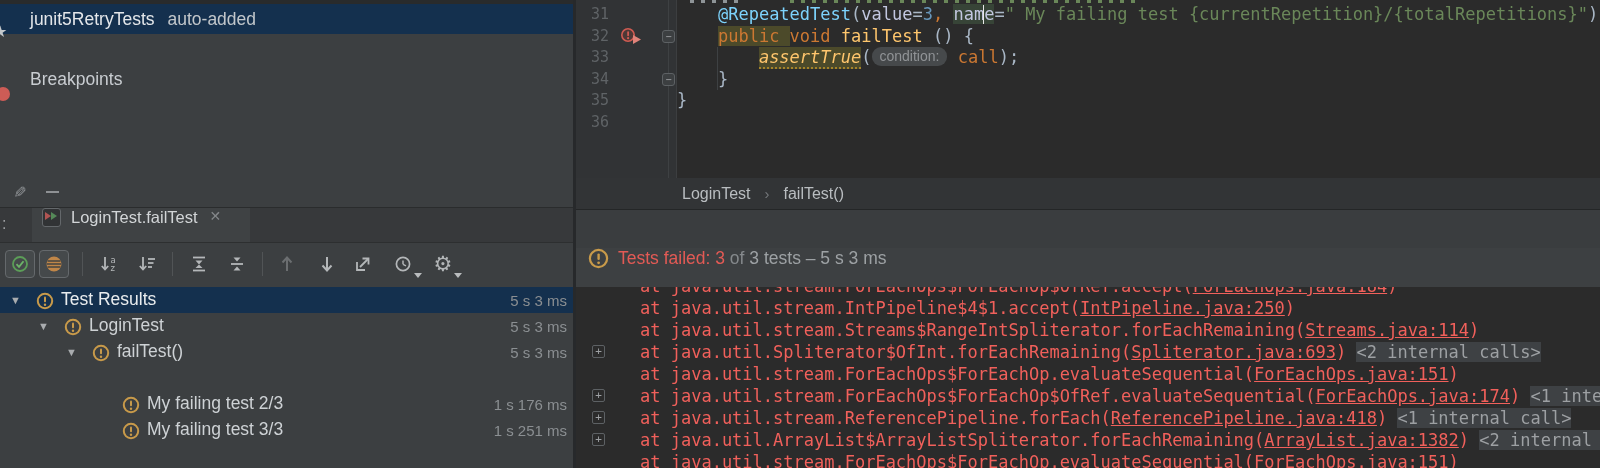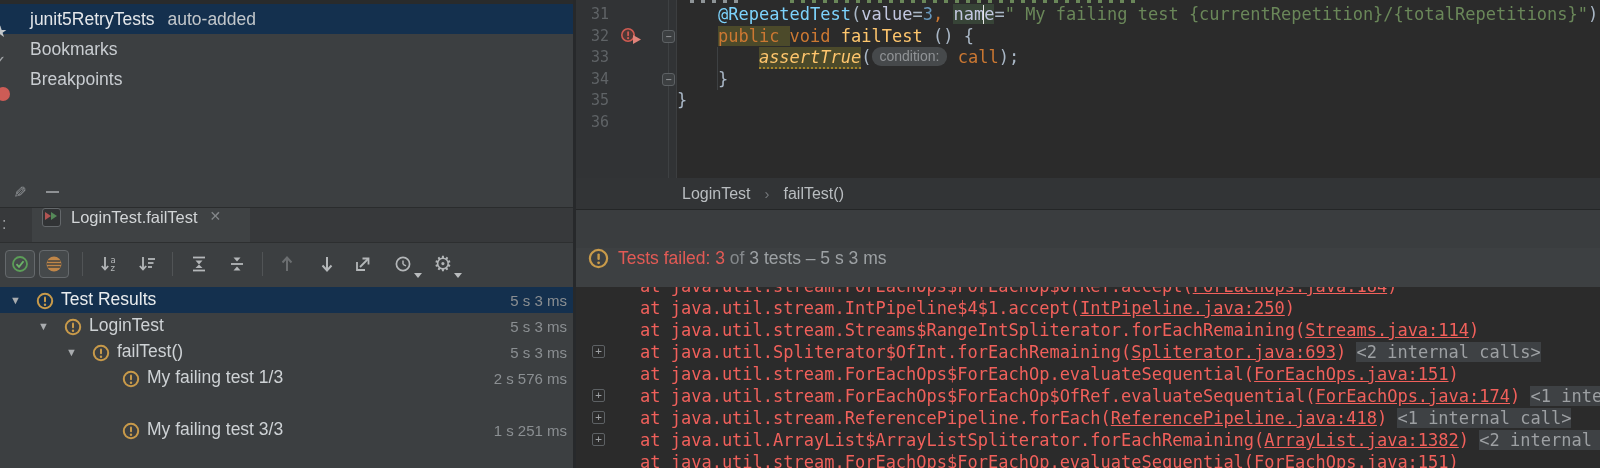--- a/index.html
+++ b/index.html
@@ -118,26 +118,20 @@
   <div id="bookmarks-panel" class="abs">
     <div id="bookmarks-top-edge" class="abs"></div>
 
     <div class="bm-row selected" style="top:4px;">
       <span class="bm-icon">
           <span class="bm-star">★</span>
         </span>
       <span class="bm-label">junit5RetryTests</span>
       <span class="bm-desc">auto-added</span>
     </div>
-    <div class="bm-row" style="top:34px;">
-      <span class="bm-icon">
-          <span class="bm-check">✓</span>
-        </span>
-      <span class="bm-label">Bookmarks</span>
-    </div>
     <div class="bm-row" style="top:64px;">
       <span class="bm-icon">
           <span class="bm-dot"></span>
         </span>
       <span class="bm-label">Breakpoints</span>
     </div>
 
     <div id="bm-toolbar" class="abs">
       <div class="bm-tool" style="left:8px;transform:scaleX(-1);">✎</div>
       <div class="bm-tool" style="left:40px;">
@@ -349,28 +343,28 @@
       <div class="tree-row" style="top: 52px;">
         <span class="tree-arrow" style="left: 66px;">▼</span>
         <span class="tree-ico" style="left: 92px;"><svg width="18" height="18" viewBox="0 0 18 18">
             <circle cx="9" cy="9" r="7.2" fill="none" stroke="#c89a4a" stroke-width="2"></circle>
             <rect x="8" y="4.6" width="2" height="5.6" rx="1" fill="#c89a4a"></rect>
             <circle cx="9" cy="12.8" r="1.2" fill="#c89a4a"></circle>
           </svg></span>
         <span class="tree-label" style="left: 117px;">failTest()</span>
         <span class="tree-dur">5 s 3 ms</span>
       </div>
-      <div class="tree-row" style="top: 78px;">
+      <div class="tree-row" style="top: 104px;">
         <span class="tree-ico" style="left: 122px;"><svg width="18" height="18" viewBox="0 0 18 18">
             <circle cx="9" cy="9" r="7.2" fill="none" stroke="#c89a4a" stroke-width="2"></circle>
             <rect x="8" y="4.6" width="2" height="5.6" rx="1" fill="#c89a4a"></rect>
             <circle cx="9" cy="12.8" r="1.2" fill="#c89a4a"></circle>
           </svg></span>
-        <span class="tree-label" style="left: 147px;">My failing test 1/3</span>
-        <span class="tree-dur">2 s 576 ms</span>
+        <span class="tree-label" style="left: 147px;">My failing test 2/3</span>
+        <span class="tree-dur">1 s 176 ms</span>
       </div>
       <div class="tree-row" style="top: 130px;">
         <span class="tree-ico" style="left: 122px;"><svg width="18" height="18" viewBox="0 0 18 18">
             <circle cx="9" cy="9" r="7.2" fill="none" stroke="#c89a4a" stroke-width="2"></circle>
             <rect x="8" y="4.6" width="2" height="5.6" rx="1" fill="#c89a4a"></rect>
             <circle cx="9" cy="12.8" r="1.2" fill="#c89a4a"></circle>
           </svg></span>
         <span class="tree-label" style="left: 147px;">My failing test 3/3</span>
         <span class="tree-dur">1 s 251 ms</span>
       </div>

